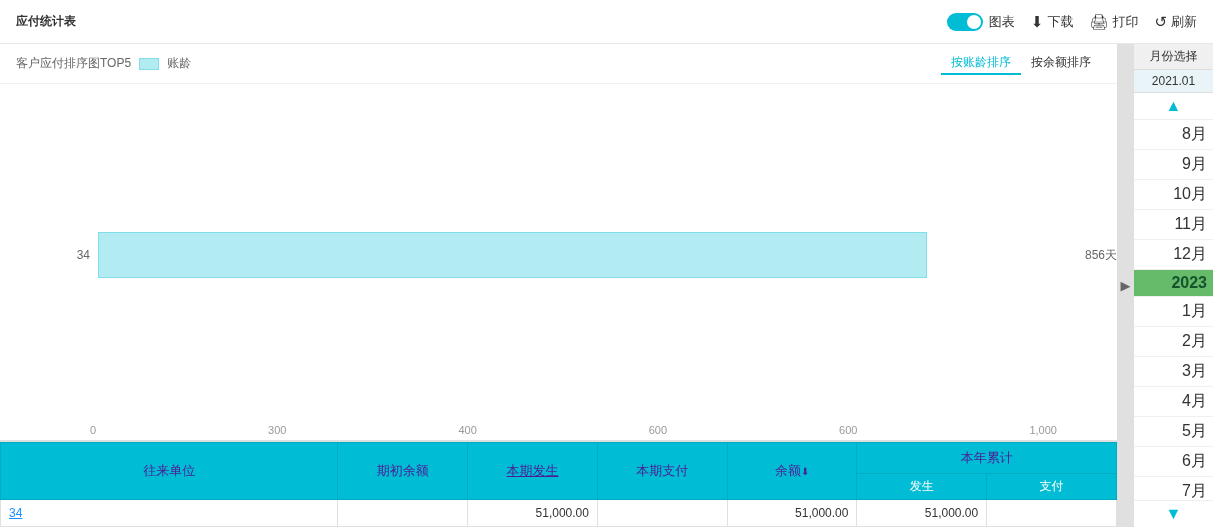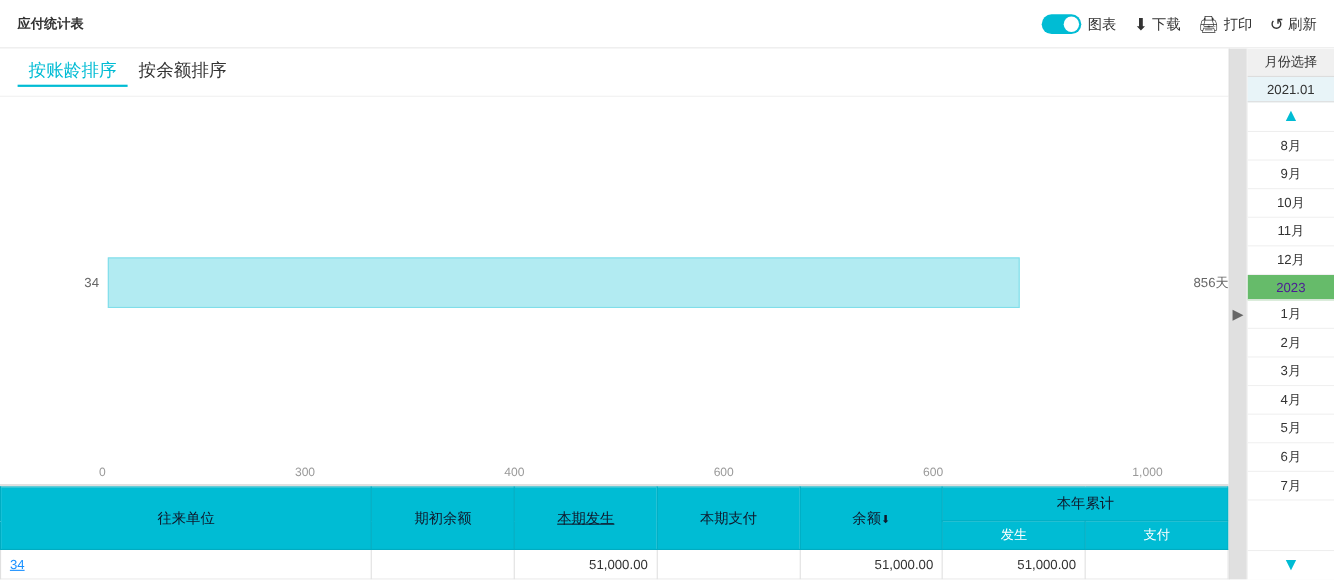--- a/index.html
+++ b/index.html
@@ -21,61 +21,61 @@
     .main-content { display: flex; flex: 1; overflow: hidden; }
 
     
     .chart-section { flex: 1; display: flex; flex-direction: column; overflow: hidden; }
 
     
     .chart-header { display: flex; align-items: center; justify-content: space-between; padding: 8px 16px; border-bottom: 1px solid #f0f0f0; }
     .chart-legend { display: flex; align-items: center; gap: 8px; font-size: 12px; color: #666; }
     .legend-box { width: 20px; height: 12px; background: #b2ebf2; border: 1px solid #80deea; }
     .chart-sort-btns { display: flex; gap: 0; }
-    .sort-btn { padding: 2px 10px; font-size: 16px; cursor: pointer; border-bottom: 2px solid transparent; color: #333; font-family: Liberation Mono, monospace; }
+    .sort-btn { padding: 2px 10px; font-size: 12px; cursor: pointer; border-bottom: 2px solid transparent; color: #333; font-family: Liberation Mono, monospace; }
     .sort-btn.active { border-bottom: 2px solid #00bcd4; color: #00bcd4; }
 
     
     .chart-body { flex: 1; padding: 10px 10px 0 10px; position: relative; display: flex; flex-direction: column; justify-content: space-between; min-height: 0; }
     .chart-bar-area { display: flex; flex-direction: column; height: 100%; justify-content: center; padding: 10px 40px 10px 50px; }
     .bar-row { display: flex; align-items: center; gap: 8px; margin-bottom: 4px; }
     .bar-label { width: 30px; text-align: right; font-size: 12px; color: #666; }
     .bar-track { flex: 1; height: 46px; background: transparent; position: relative; }
     .bar-fill { height: 100%; background: #b2ebf2; border: 1px solid #80deea; }
     .bar-end-label { position: absolute; right: -50px; top: 50%; transform: translateY(-50%); font-size: 12px; color: #666; white-space: nowrap; }
 
     
     .x-axis { display: flex; justify-content: space-between; padding: 4px 50px 4px 80px; font-size: 11px; color: #999; }
 
     
     .table-section { border-top: 2px solid #e0e0e0; }
     .table-wrapper { overflow-x: auto; }
     table { width: 100%; border-collapse: collapse; }
-    .table-header-row th { background: #00bcd4; color: #0f172a; text-align: center; padding: 6px 8px; font-size: 13px; font-weight: normal; border: 1px solid #00acc1; }
+    .table-header-row th { background: #00bcd4; color: #4c1d95; text-align: center; padding: 6px 8px; font-size: 13px; font-weight: normal; border: 1px solid #00acc1; }
     .table-subheader-row th { background: #00bcd4; color: #fff; text-align: center; padding: 4px 8px; font-size: 12px; font-weight: normal; border: 1px solid #00acc1; }
     .table-data-row td { padding: 6px 8px; border: 1px solid #e0e0e0; font-size: 12px; text-align: right; background: #fff; }
     .table-data-row td.left { text-align: left; }
     .table-data-row td a { color: #1890ff; text-decoration: underline; cursor: pointer; }
     .col-unit { width: 260px; }
     .col-opening { width: 100px; }
     .col-current-occur { width: 100px; text-decoration: underline; }
     .col-current-pay { width: 100px; }
     .col-balance { width: 100px; }
     .col-ytd { width: 200px; }
     .col-ytd-occur { width: 100px; }
     .col-ytd-pay { width: 100px; }
 
     
     .right-sidebar { width: 80px; background: #fff; border-left: 1px solid #e0e0e0; display: flex; flex-direction: column; overflow: hidden; }
     .sidebar-header { background: #f0f0f0; padding: 4px 6px; font-size: 12px; color: #333; text-align: center; border-bottom: 1px solid #ddd; }
     .sidebar-year-input { background: #e8f4f8; padding: 4px 6px; font-size: 12px; color: #333; text-align: center; border-bottom: 1px solid #ddd; cursor: pointer; }
     .sidebar-scroll-btn { display: flex; align-items: center; justify-content: center; padding: 4px; cursor: pointer; color: #00bcd4; font-size: 16px; border-bottom: 1px solid #eee; }
     .sidebar-month-list { flex: 1; overflow-y: auto; }
-    .sidebar-month-item { padding: 4px 6px; font-size: 12px; color: #333; text-align: center; cursor: pointer; border-bottom: 1px solid #f0f0f0; }
-    .sidebar-month-item.current-year { background: #66bb6a; color: #4c1d95; font-weight: normal; }
+    .sidebar-month-item { padding: 4px 6px; font-size: 16px; color: #333; text-align: right; cursor: pointer; border-bottom: 1px solid #f0f0f0; }
+    .sidebar-month-item.current-year { background: #66bb6a; color: #14532d; font-weight: bold; }
     .sidebar-scroll-btn-down { display: flex; align-items: center; justify-content: center; padding: 4px; cursor: pointer; color: #00bcd4; font-size: 16px; border-top: 1px solid #eee; }
 
     
     .sidebar-collapse { width: 16px; background: #e0e0e0; display: flex; align-items: center; justify-content: center; cursor: pointer; color: #666; border-left: 1px solid #ddd; }
   </style>
 </head>
 <body>
 
 <div class="app-container">
 
@@ -99,20 +99,25 @@
         <span>刷新</span>
       </div>
     </div>
   </div>
 
   <div class="main-content">
 
     <div class="chart-section">
 
       <div class="chart-header">
+        <div class="chart-legend">
+          <span>客户应付排序图TOP5</span>
+          <div class="legend-box"></div>
+          <span>账龄</span>
+        </div>
         <div class="chart-sort-btns">
           <div class="sort-btn active">按账龄排序</div>
           <div class="sort-btn">按余额排序</div>
         </div>
       </div>
 
       <div class="chart-body">
         <div class="chart-bar-area">
 
           <div class="bar-row">

